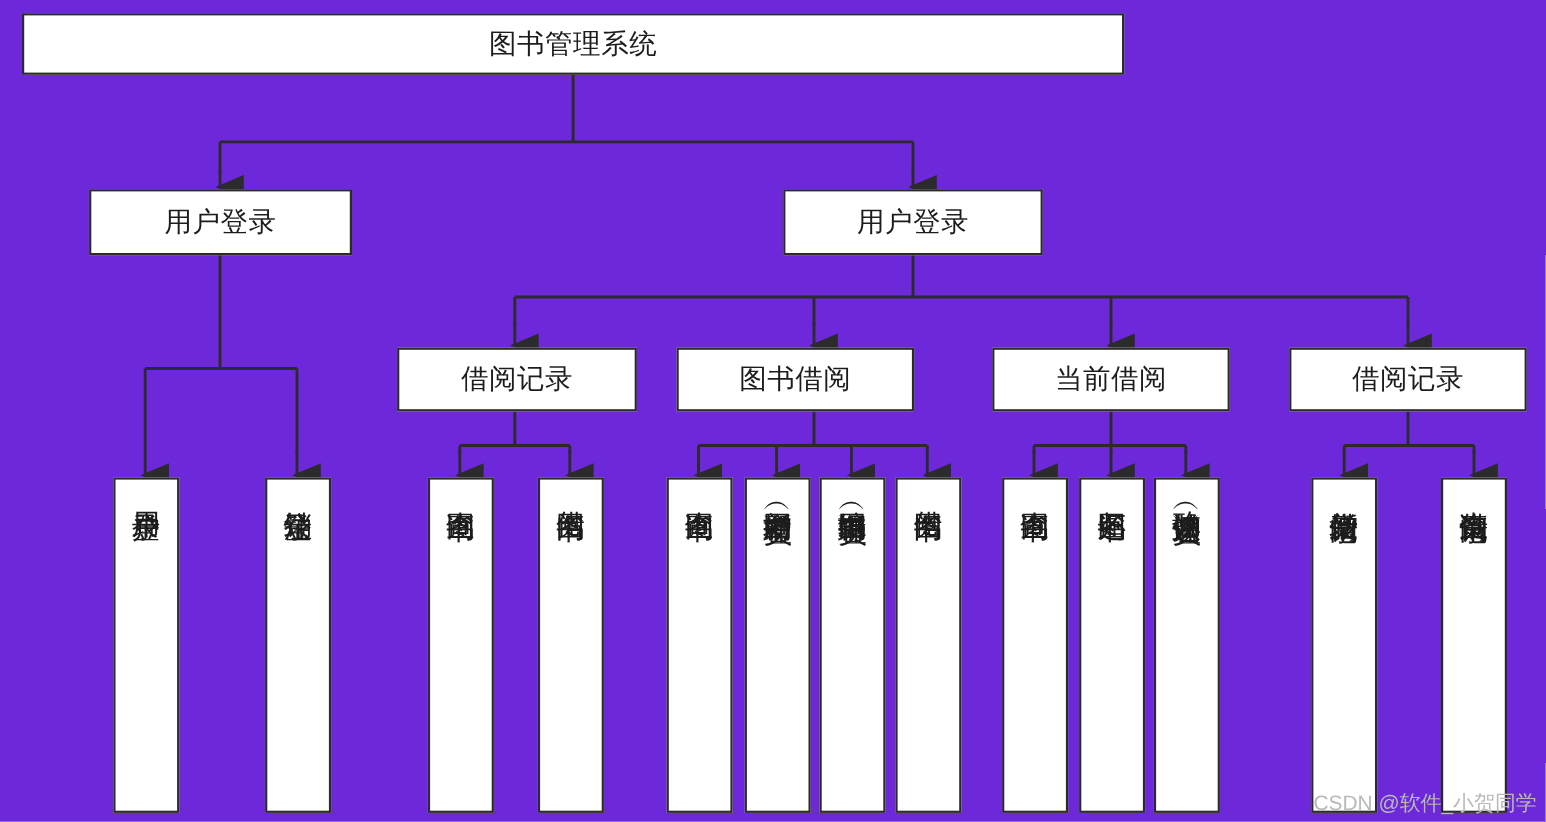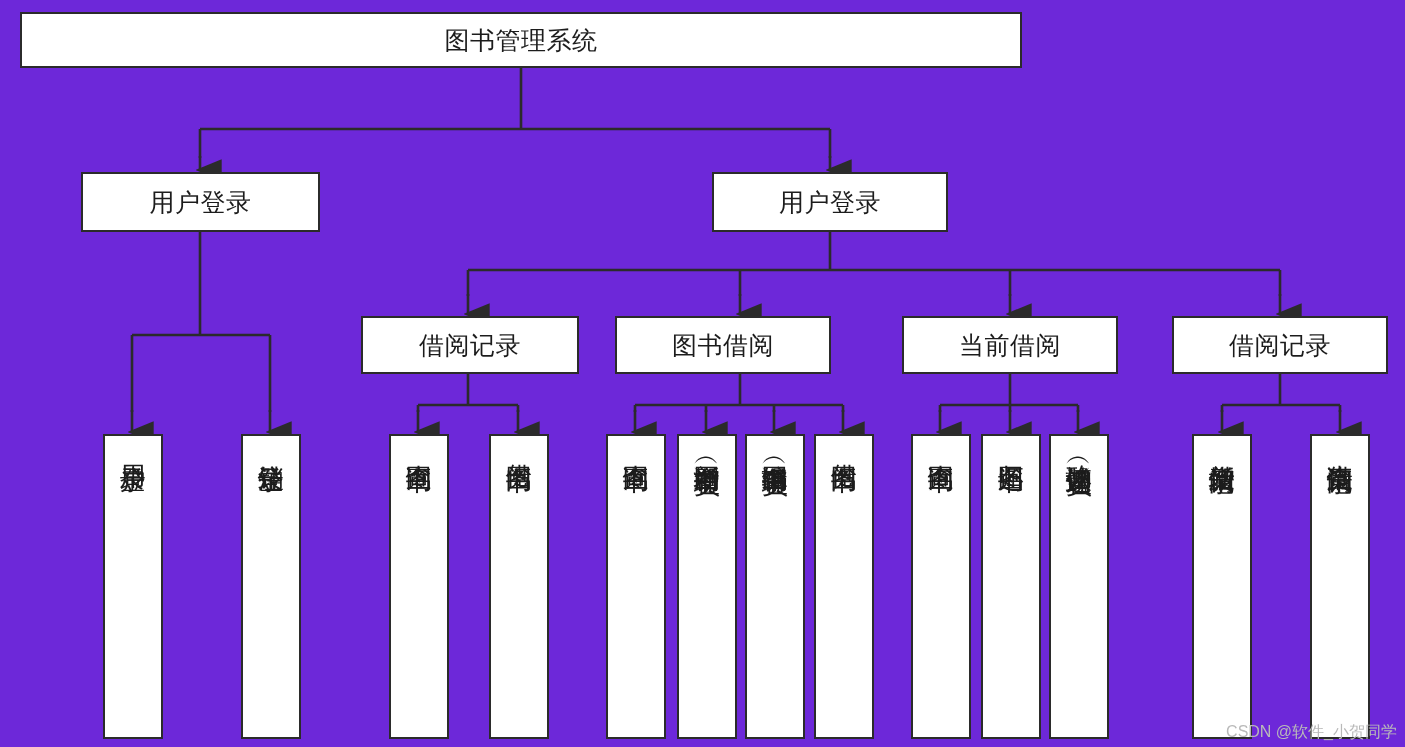--- a/index.html
+++ b/index.html
@@ -60,21 +60,21 @@
     writing-mode: vertical-rl;
     text-orientation: upright;
     font-size: 26px;
     line-height: 1.02;
     letter-spacing: 1px;
   }
   .watermark {
     position: absolute;
     right: 8px;
     bottom: 4px;
-    font-size: 16px;
+    font-size: 19px;
     color: #b9b9b9;
     z-index: 20;
     white-space: nowrap;
     font-family: "Liberation Sans", "DejaVu Sans", sans-serif;
   }
 </style>
 </head>
 <body>
 
 <div id="canvas">

